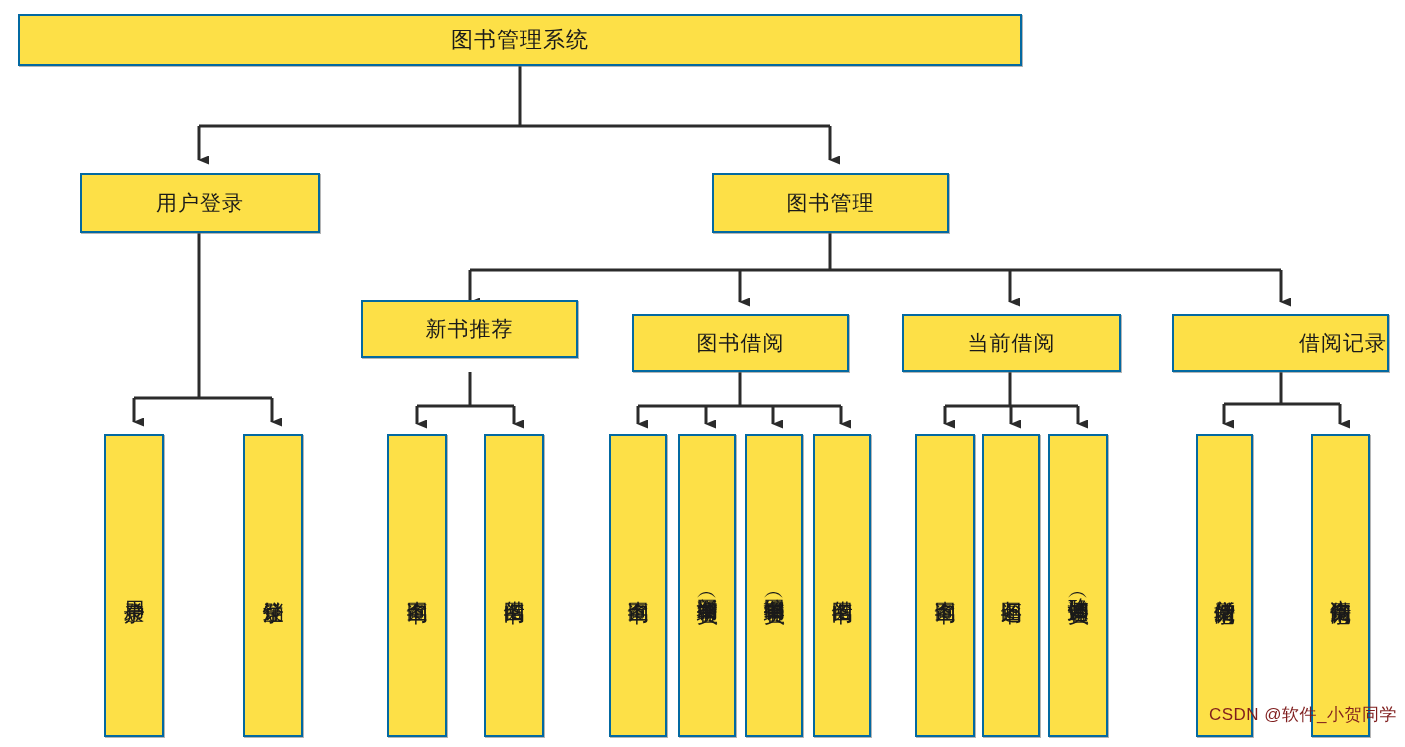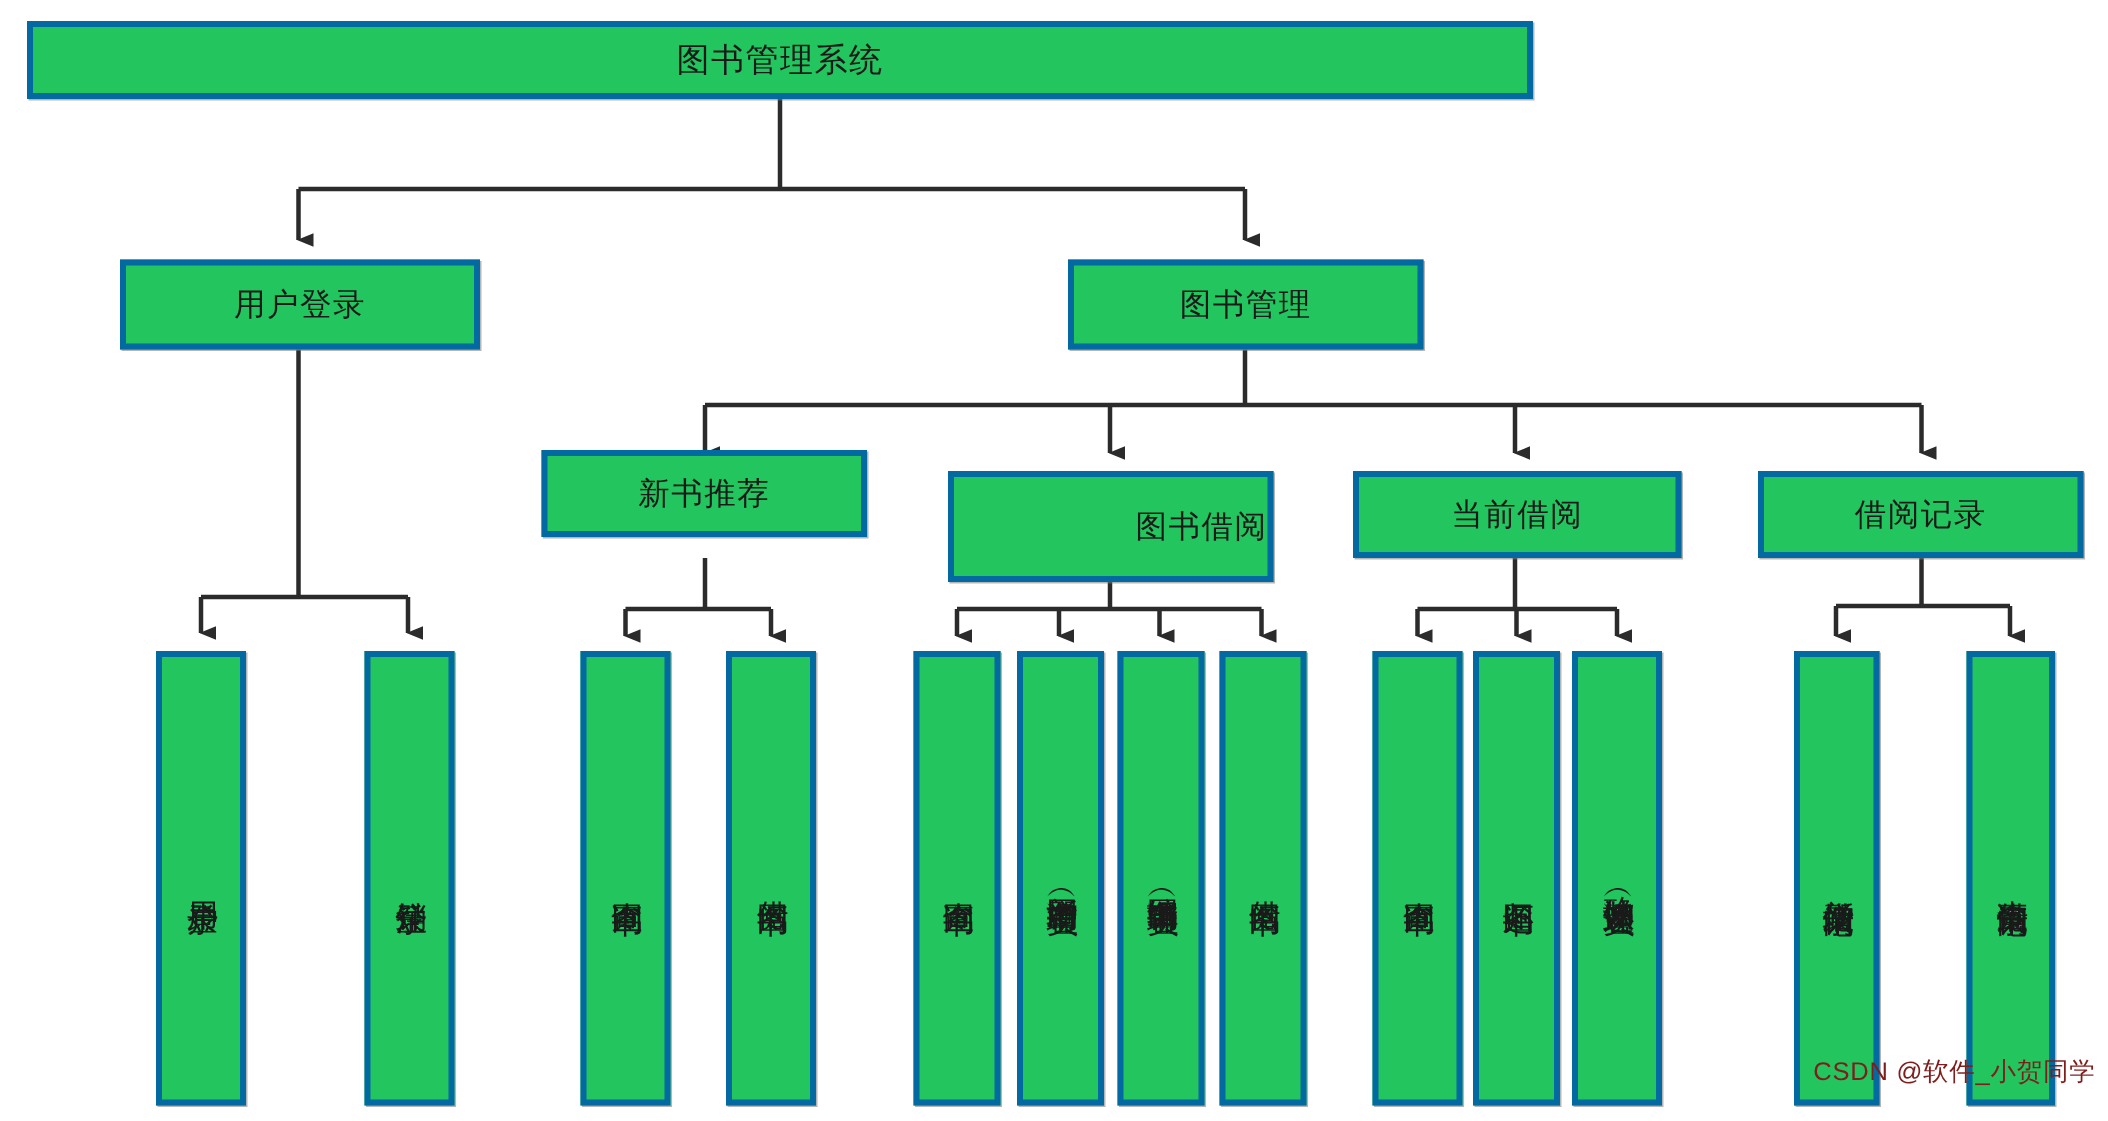--- a/index.html
+++ b/index.html
@@ -20,22 +20,22 @@
     position: absolute;
     left: 0;
     top: 0;
     width: 1405px;
     height: 747px;
     pointer-events: none;
   }
   .node {
     position: absolute;
     box-sizing: border-box;
-    border: 4px solid #0369a1;
-    background: #22c55e;
+    border: 2px solid #0369a1;
+    background: #fde047;
     display: flex;
     align-items: center;
     justify-content: center;
     color: #1a1a1a;
     box-shadow: 1px 1px 0 0 rgba(120,120,120,0.55);
   }
   .node.h {
     font-size: 21px;
     letter-spacing: 1px;
     white-space: nowrap;
@@ -145,29 +145,29 @@
   </div>
 
   <div class="node h" style="left:712px; top:173px; width:237px; height:60px;">
     <span>图书管理</span>
   </div>
 
   <div class="node h" style="left:361px; top:300px; width:217px; height:58px;">
     <span>新书推荐</span>
   </div>
 
-  <div class="node h" style="left:632px; top:314px; width:217px; height:74px;justify-content:flex-end;">
+  <div class="node h" style="left:632px; top:314px; width:217px; height:58px;">
     <span>图书借阅</span>
   </div>
 
   <div class="node h" style="left:902px; top:314px; width:219px; height:58px;">
     <span>当前借阅</span>
   </div>
 
-  <div class="node h" style="left:1172px; top:314px; width:217px; height:58px;">
+  <div class="node h" style="left:1172px; top:314px; width:217px; height:58px;justify-content:flex-end;">
     <span>借阅记录</span>
   </div>
 
   <div class="node v" style="left:104px; top:434px; width:60px; height:303px;">
     <span class="vtext">用户登录</span>
   </div>
 
   <div class="node v" style="left:243px; top:434px; width:60px; height:303px;">
     <span class="vtext">注销登录</span>
   </div>

